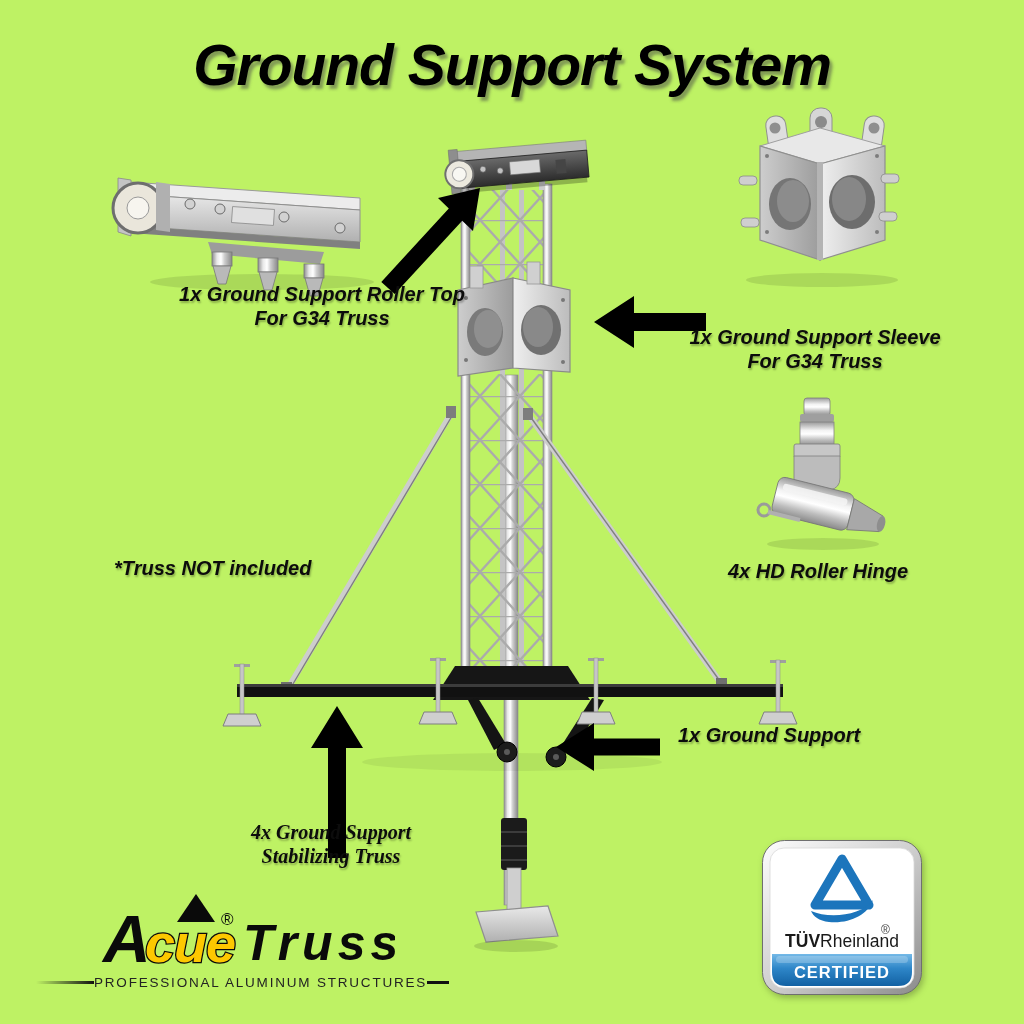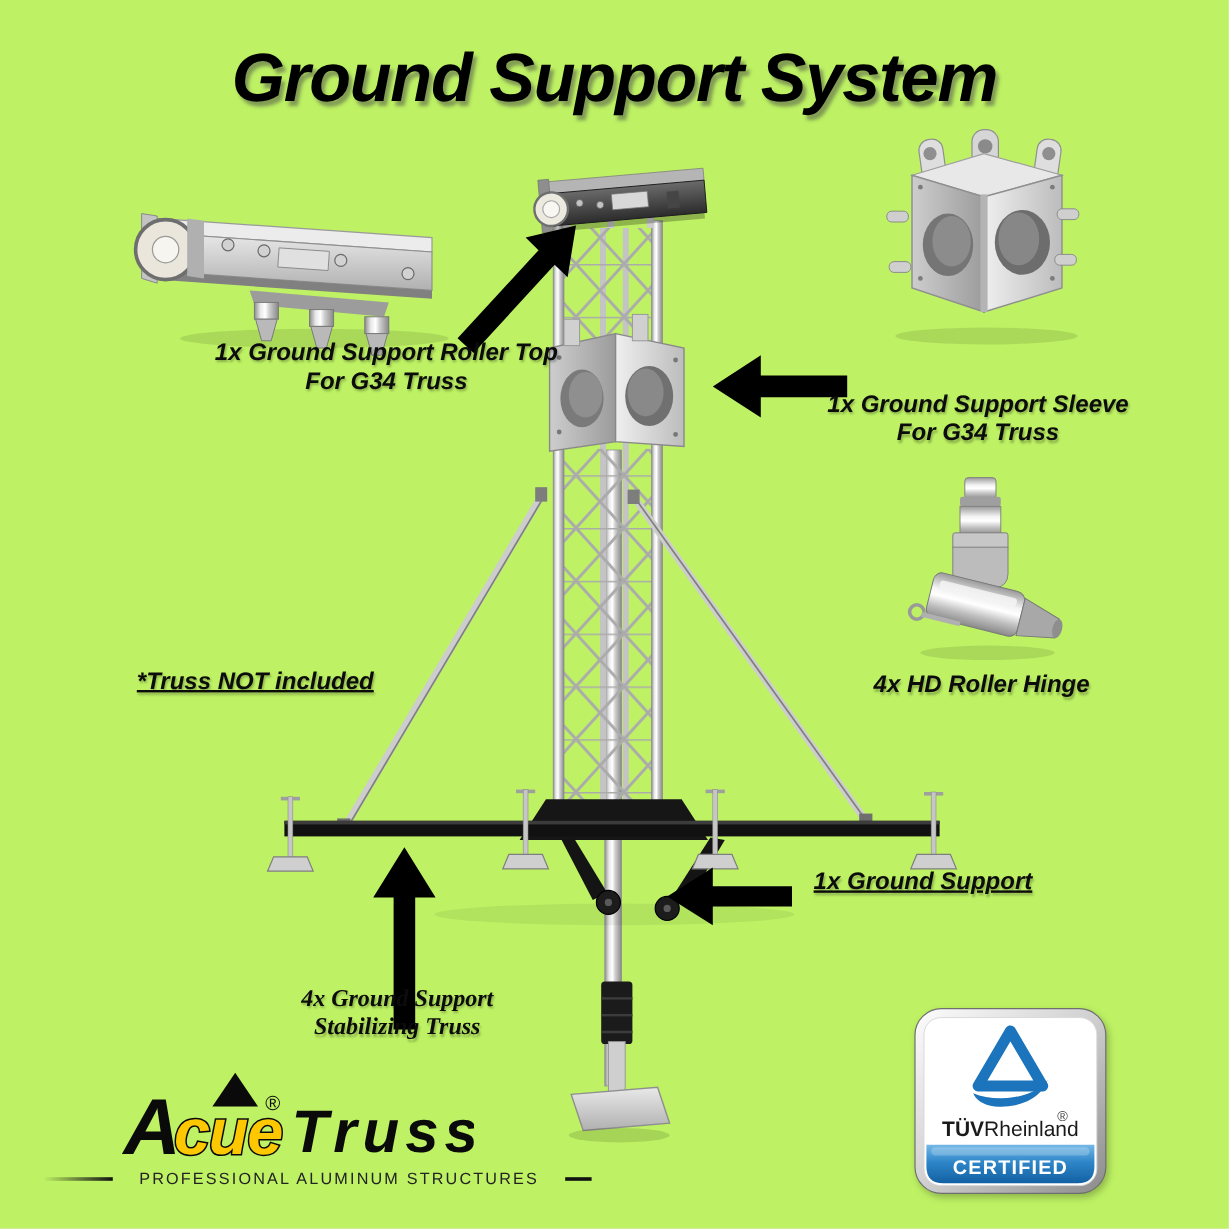--- a/index.html
+++ b/index.html
@@ -7,26 +7,26 @@
           font-family:"Liberation Sans",sans-serif;}
   .title{position:absolute;left:0;right:0;top:34px;text-align:center;
          font:italic 700 57px/1.1 "Liberation Sans",sans-serif;color:#000;
          letter-spacing:-1px;text-shadow:3px 4px 3px rgba(70,70,70,0.5);}
   .lbl{position:absolute;font:italic 700 20px/1.22 "Liberation Sans",sans-serif;
        color:#0c0c0c;text-shadow:1px 2px 2px rgba(0,0,0,0.28);}
   .lbl.center{text-align:center;}
   #lbl-roller{left:170px;top:282px;width:304px;text-align:center;}
   #lbl-sleeve{left:689px;top:297px;width:252px;margin-top:28px;}
   #lbl-hinge{left:690px;top:559px;width:256px;}
-  #lbl-note{left:114px;top:556px;text-decoration:underline;}
-  #lbl-base{left:678px;top:723px;text-decoration:underline;}
+  #lbl-note{left:114px;top:556px;}
+  #lbl-base{left:678px;top:723px;}
   #lbl-arms{left:228px;top:820px;width:206px;font-family:Liberation Serif, serif;}
   #diagram{position:absolute;left:0;top:0;width:1024px;height:1024px;}
   #logo{position:absolute;left:95px;top:886px;width:300px;height:92px;}
-  .tagline-row{position:absolute;left:36px;top:976px;display:flex;align-items:center;gap:22px;}
+  .tagline-row{position:absolute;left:36px;top:976px;display:flex;align-items:center;gap:0;}
   .tagline-row .rule-l{width:58px;height:3px;background:linear-gradient(to right,rgba(0,0,0,0),#111);}
   .tagline-row .rule-r{width:22px;height:3px;background:#111;}
   .tagline{font:400 13.5px/1 "Liberation Sans",sans-serif;color:#232323;letter-spacing:1.8px;}
   #badge{position:absolute;left:761px;top:839px;width:162px;height:158px;
          filter:drop-shadow(2px 3px 3px rgba(0,0,0,0.25));}
   svg text{font-family:"Liberation Sans",sans-serif;}
 </style>
 </head>
 <body>
 

